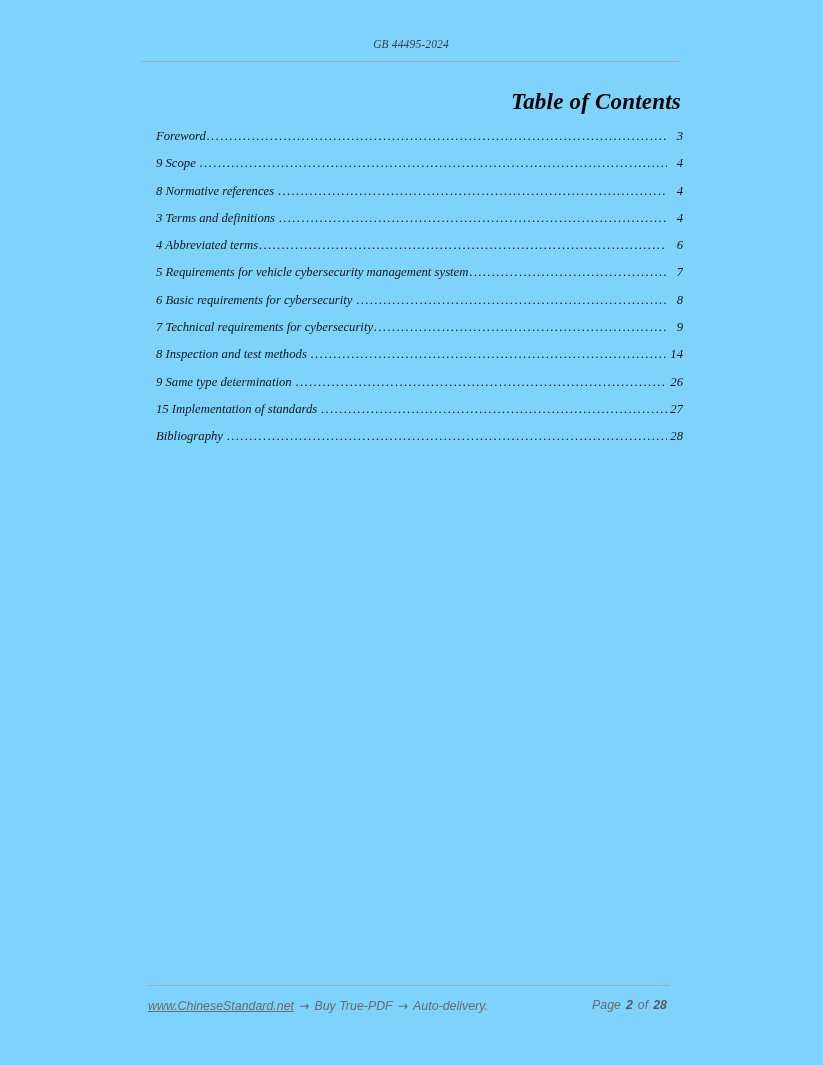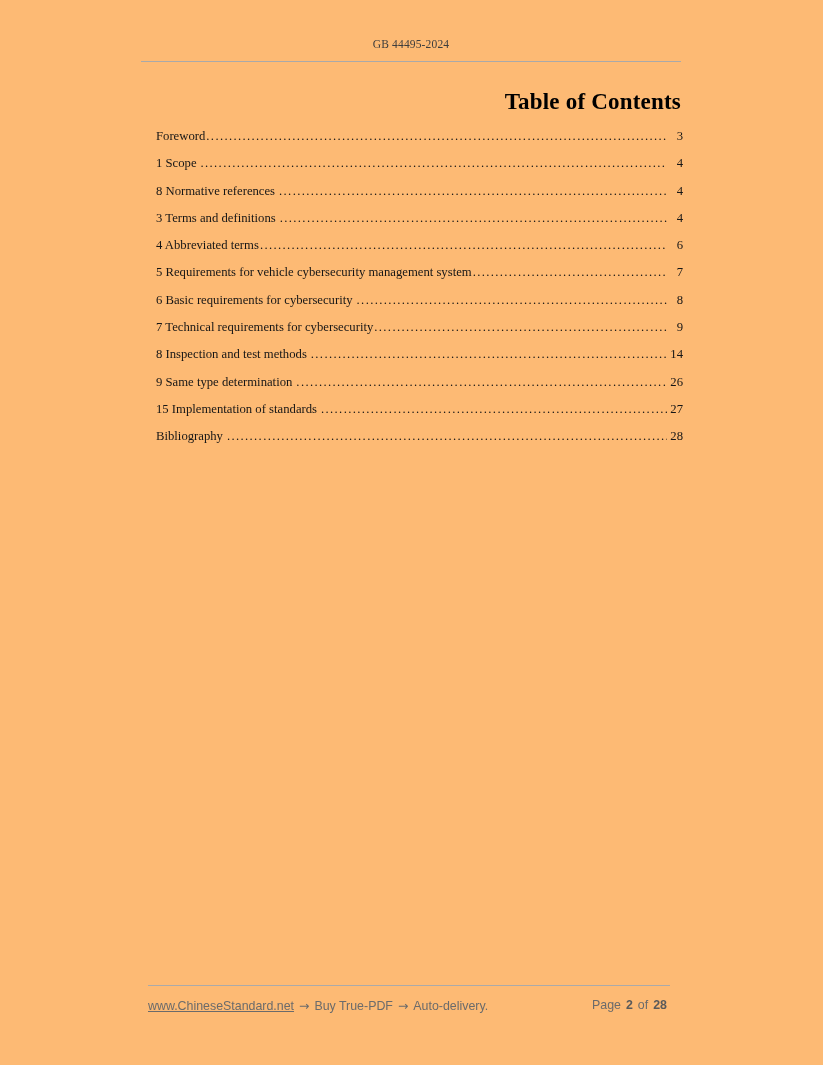--- a/index.html
+++ b/index.html
@@ -11,21 +11,22 @@
     width: 823px;
     height: 1065px;
     position: relative;
     font-family: "Liberation Serif", "DejaVu Serif", serif;
     -webkit-font-smoothing: antialiased;
   }
 
   .page {
     position: absolute;
     inset: 0;
-    background: #fdba74;
+    background: #7dd3fc;
+    font-style: italic;
   }
 
   
   .doc-header {
     position: absolute;
     left: 141px;
     top: 34px;
     width: 540px;
     text-align: center;
   }
@@ -166,21 +167,21 @@
 
   <div class="toc-title">Table of Contents</div>
 
   <div class="toc-list">
       <div class="toc-entry">
         <span class="toc-label">Foreword</span>
         <span class="toc-leader"></span>
         <span class="toc-page">3</span>
       </div>
       <div class="toc-entry gap">
-        <span class="toc-label">1 Scope</span>
+        <span class="toc-label">9 Scope</span>
         <span class="toc-leader"></span>
         <span class="toc-page">4</span>
       </div>
       <div class="toc-entry gap">
         <span class="toc-label">8 Normative references</span>
         <span class="toc-leader"></span>
         <span class="toc-page">4</span>
       </div>
       <div class="toc-entry gap">
         <span class="toc-label">3 Terms and definitions</span>

